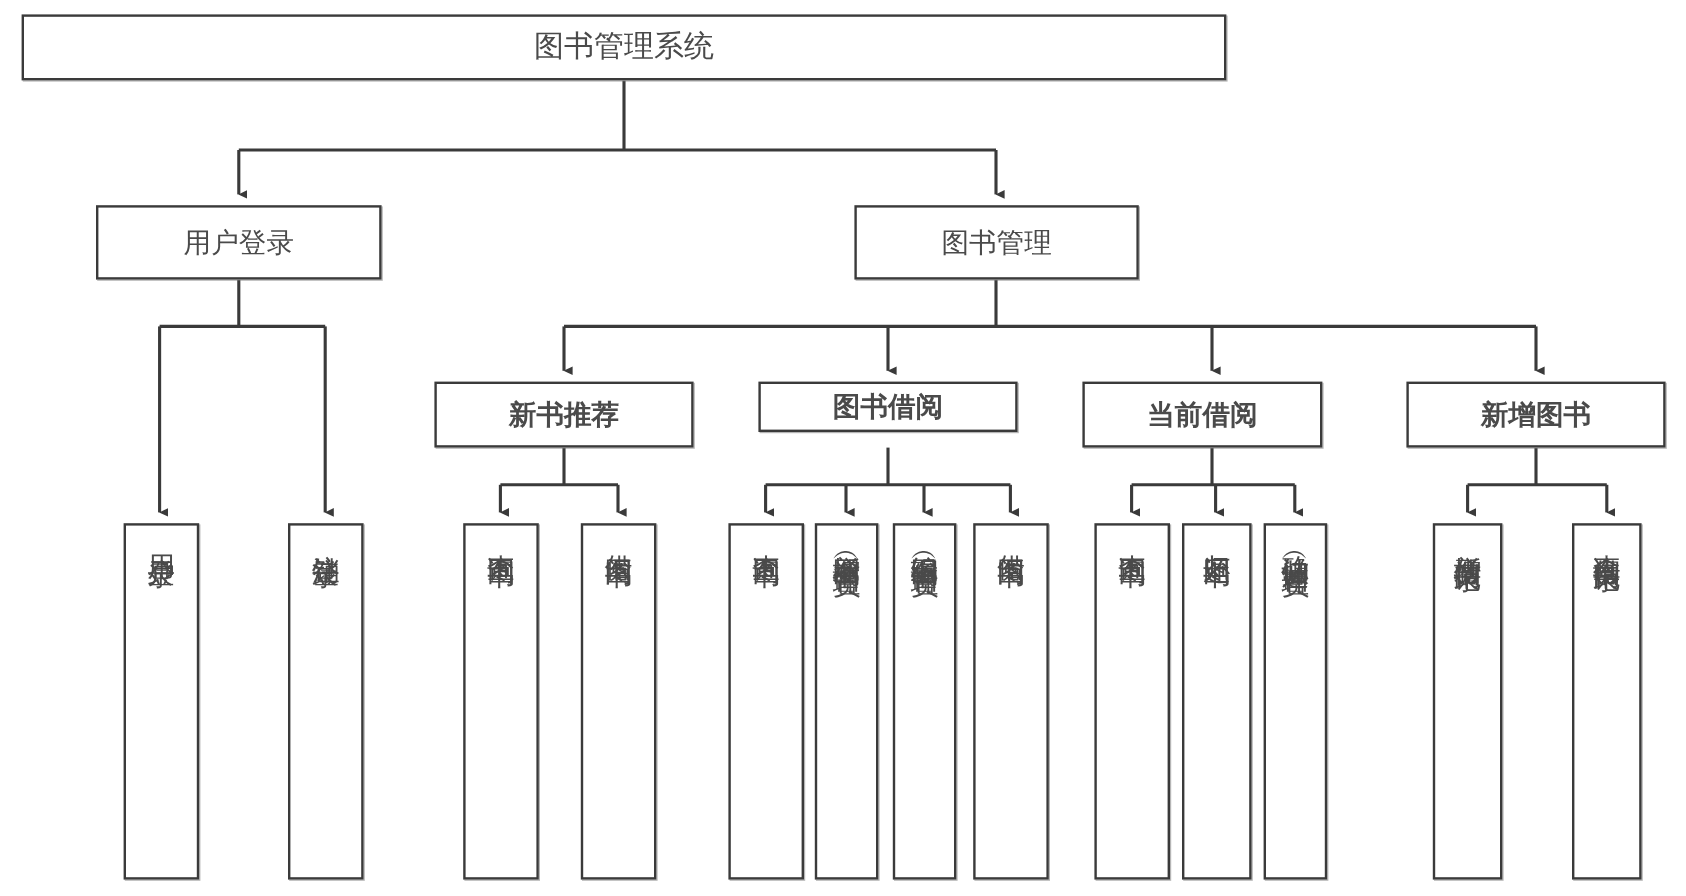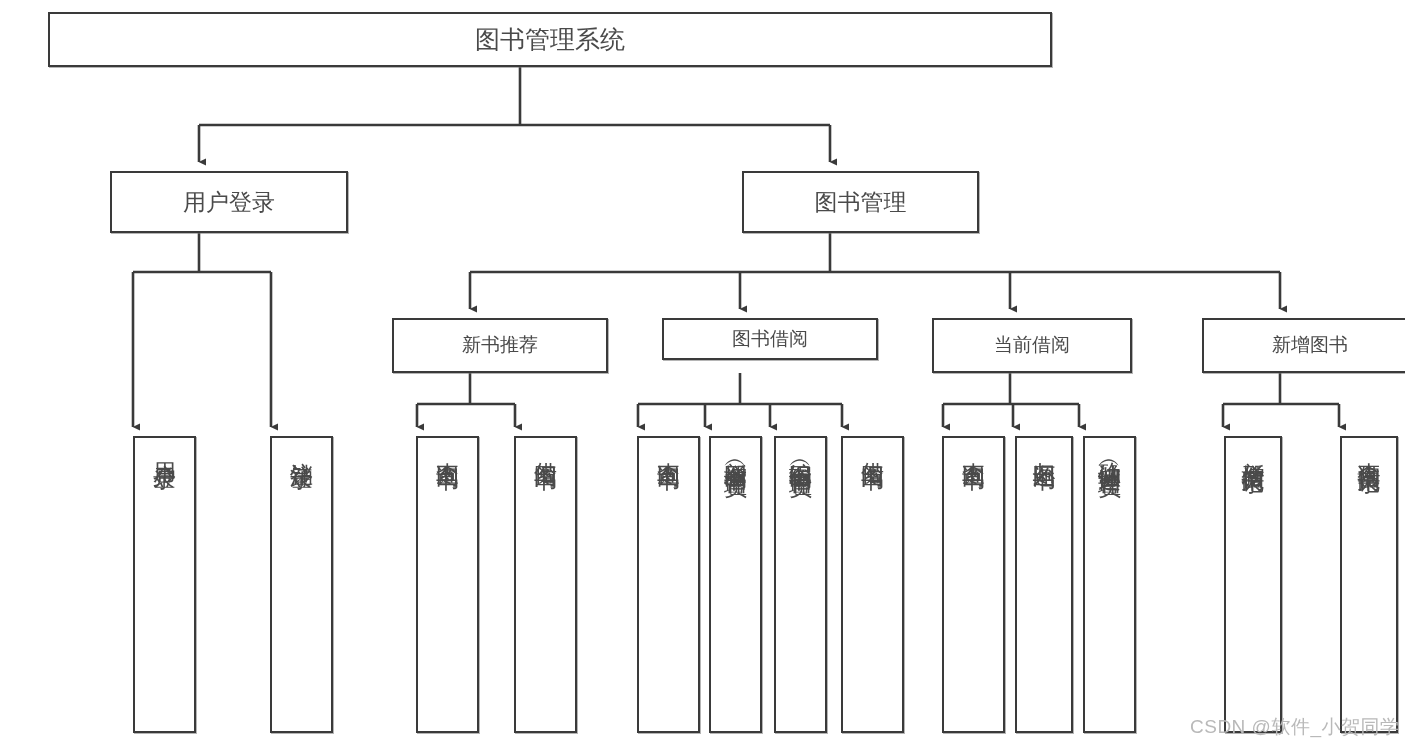--- a/index.html
+++ b/index.html
@@ -29,31 +29,30 @@
     position: absolute;
     box-sizing: border-box;
     background: #ffffff;
     border: 2px solid #3a3a3a;
     box-shadow: 1px 1px 0 rgba(120,120,120,0.55);
     display: flex;
     align-items: center;
     justify-content: center;
     color: #4a4a4a;
     z-index: 2;
-    margin-left: 30px;
   }
   .node .label {
     color: #4a4a4a;
     line-height: 1.08;
     text-align: center;
     white-space: pre;
   }
   .node.root .label { font-size: 25px; }
   .node.lvl2 .label { font-size: 23px; }
-  .node.lvl3 .label { font-size: 19px; }
+  .node.lvl3 .label { font-size: 23px; font-weight: bold; }
   .node.leaf {
     align-items: flex-start;
     padding-top: 6px;
   }
   .node.leaf .label {
     font-size: 23px;
     writing-mode: vertical-rl;
     text-orientation: upright;
     letter-spacing: 2px;
     line-height: 1.0;
@@ -180,15 +179,14 @@
         <span class="label">确认归还（管理员）</span>
       </div>
       <div class="node leaf" style="left: 1194px; top: 436px; width: 58px; height: 297px;">
         <span class="label">新增借阅记录</span>
       </div>
       <div class="node leaf" style="left: 1310px; top: 436px; width: 58px; height: 297px;">
         <span class="label">查询借阅记录</span>
       </div>
     </div>
 
-  <div class="watermark" style="left:1190px; top:714px;">CSDN @软件_小贺同学</div>
 
 </div>
 
 </body></html>

